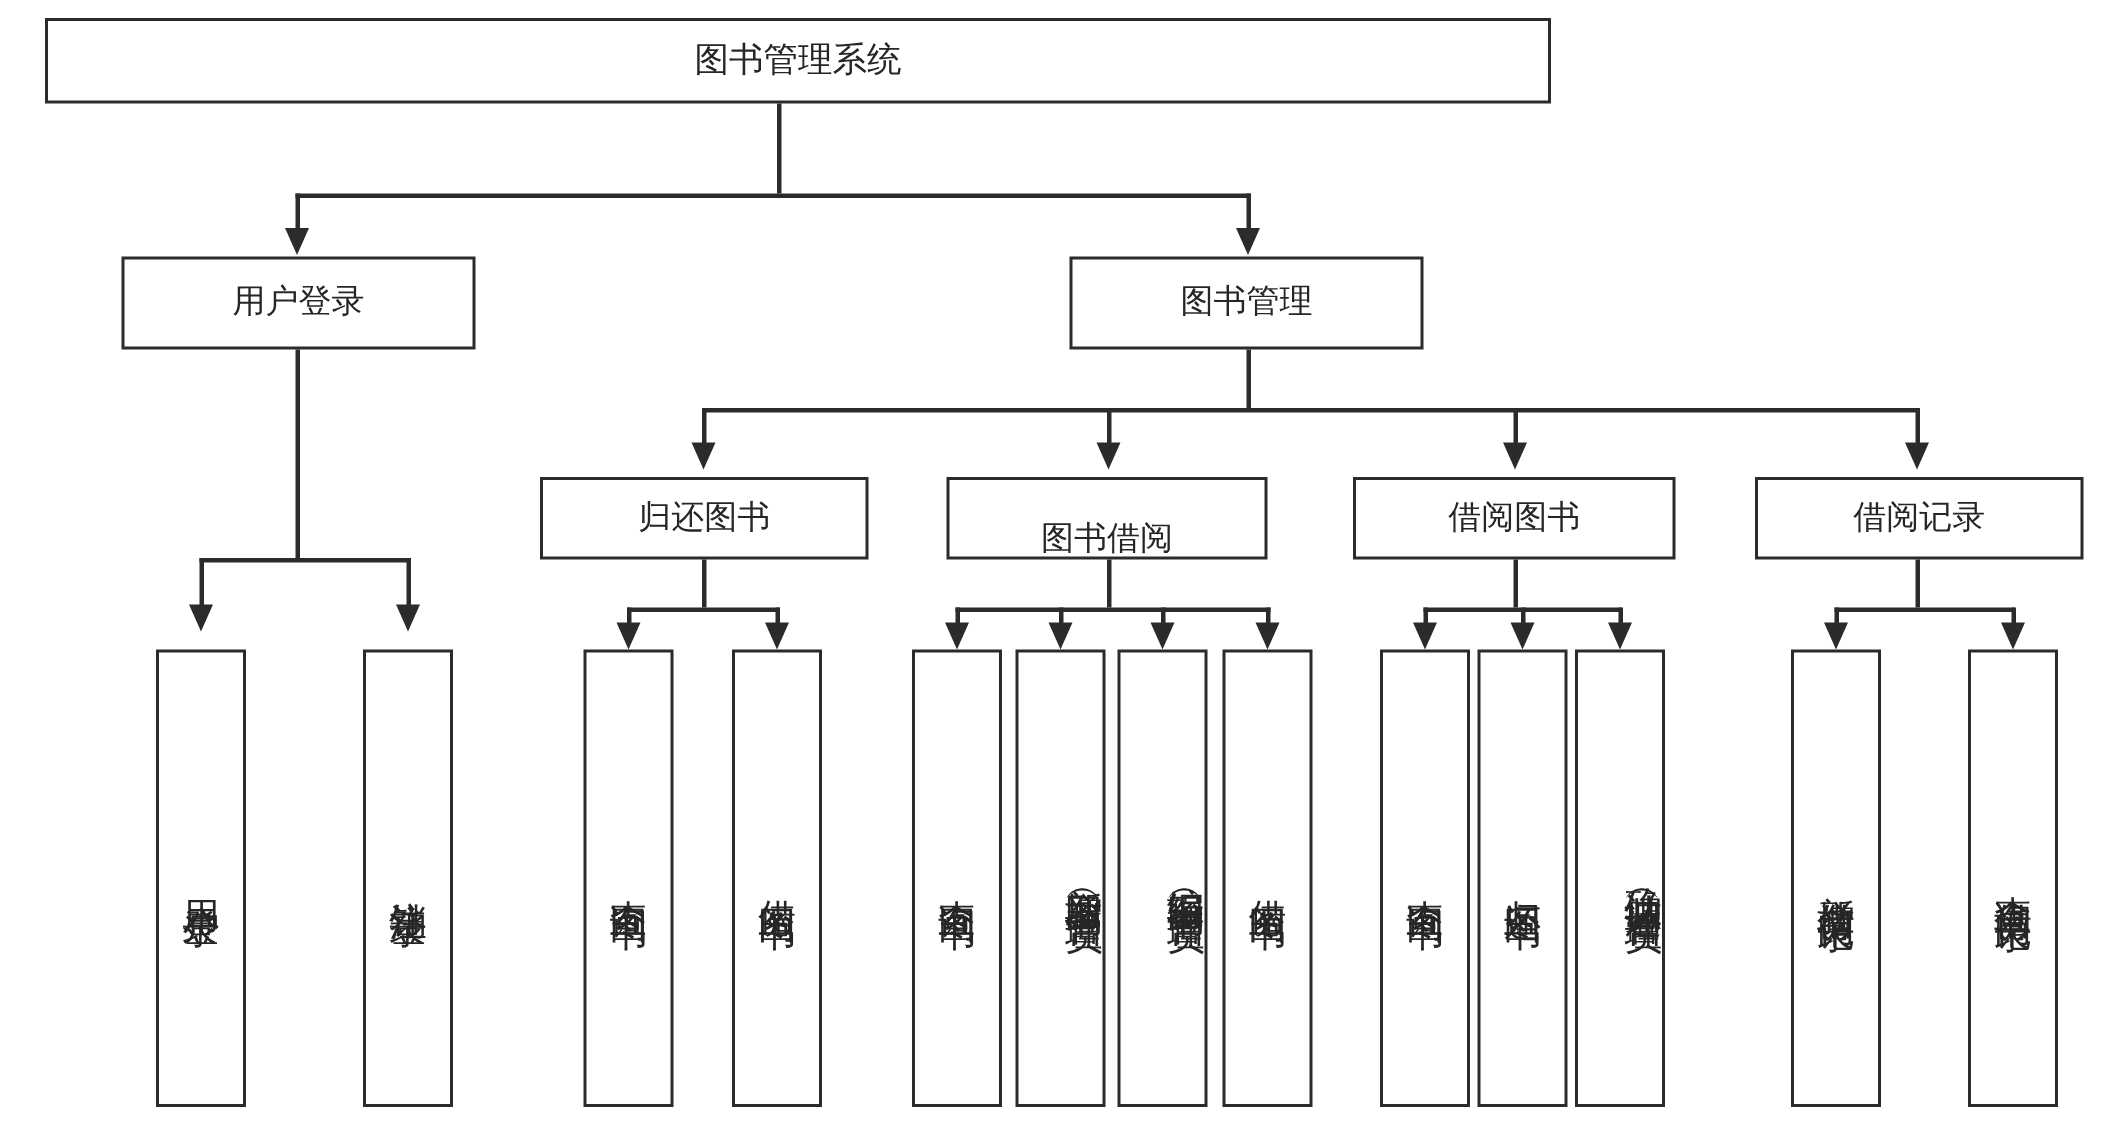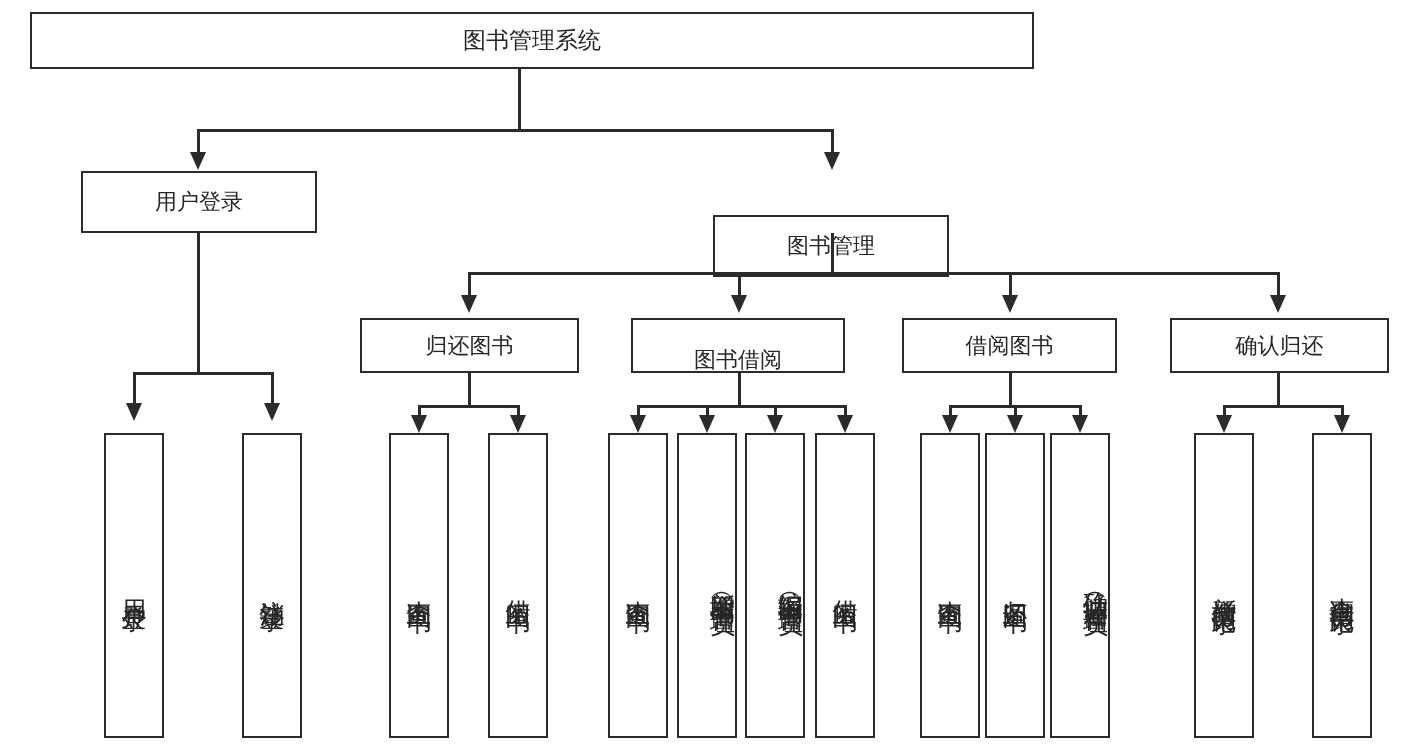--- a/index.html
+++ b/index.html
@@ -79,21 +79,21 @@
   <div class="ln hln" style="left:197px;top:129px;width:637px;"></div>
 
   <div class="ln vln" style="left:197px;top:129px;height:26px;"></div>
   <div class="arrow" style="left:190px;top:152px;"></div>
   <div class="ln vln" style="left:831px;top:129px;height:26px;"></div>
   <div class="arrow" style="left:824px;top:152px;"></div>
 
   <div class="node lvl1" style="left:81px;top:171px;width:236px;height:62px;">
     <span>用户登录</span>
   </div>
-  <div class="node lvl1" style="left:713px;top:171px;width:236px;height:62px;margin-top:44px;">
+  <div class="node lvl1" style="left:713px;top:171px;width:236px;height:62px;">
     <span>图书管理</span>
   </div>
 
   <div class="ln vln" style="left:197px;top:233px;height:139px;"></div>
   <div class="ln hln" style="left:133px;top:372px;width:141px;"></div>
   <div class="ln vln" style="left:133px;top:372px;height:34px;"></div>
   <div class="arrow" style="left:126px;top:403px;"></div>
   <div class="ln vln" style="left:271px;top:372px;height:34px;"></div>
   <div class="arrow" style="left:264px;top:403px;"></div>
 
@@ -118,21 +118,21 @@
   <div class="node lvl2" style="left:360px;top:318px;width:219px;height:55px;">
     <span>归还图书</span>
   </div>
   <div class="node lvl2" style="left:631px;top:318px;width:214px;height:55px;align-items:flex-end;">
     <span>图书借阅</span>
   </div>
   <div class="node lvl2" style="left:902px;top:318px;width:215px;height:55px;">
     <span>借阅图书</span>
   </div>
   <div class="node lvl2" style="left:1170px;top:318px;width:219px;height:55px;">
-    <span>确认归还</span>
+    <span>借阅记录</span>
   </div>
 
   <div class="ln vln" style="left:468px;top:373px;height:32px;"></div>
   <div class="ln hln" style="left:418px;top:405px;width:102px;"></div>
   <div class="ln vln" style="left:418px;top:405px;height:18px;"></div>
   <div class="arrow" style="left:411px;top:415px;"></div>
   <div class="ln vln" style="left:517px;top:405px;height:18px;"></div>
   <div class="arrow" style="left:510px;top:415px;"></div>
 
   <div class="node leaf" style="left:389px;top:433px;width:60px;height:305px;">

